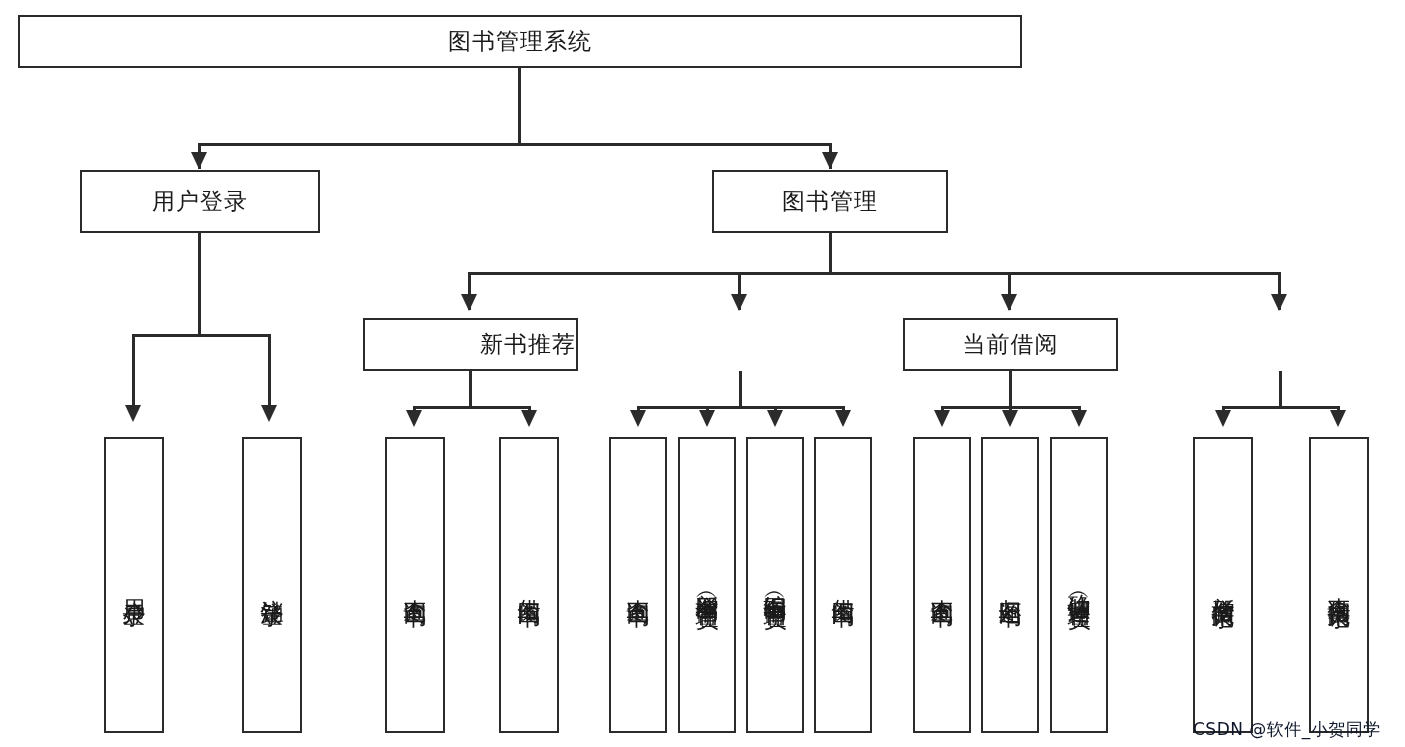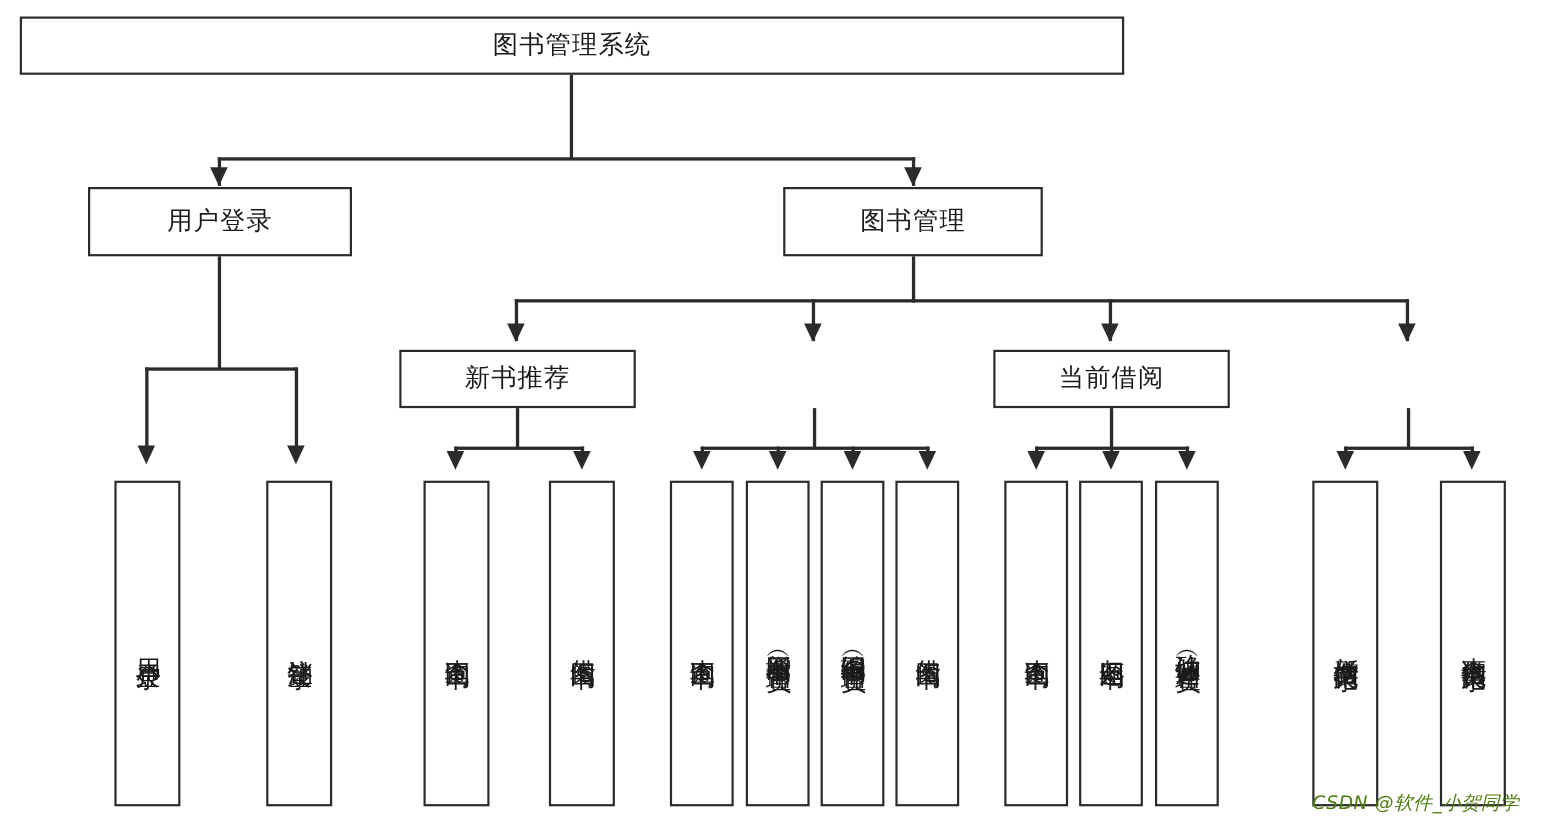--- a/index.html
+++ b/index.html
@@ -64,25 +64,24 @@
     width: 0;
     height: 0;
     border-left: 8px solid transparent;
     border-right: 8px solid transparent;
     border-top: 17px solid #2b2b2b;
   }
   
   #watermark {
     position: absolute;
     font-size: 17px;
-    color: #4d7c0f;
+    color: #0f172a;
     white-space: nowrap;
     letter-spacing: 0.5px;
     font-family: "DejaVu Sans", "Liberation Sans", sans-serif;
-    font-style: italic;
   }
 </style>
 </head>
 <body>
 
 <div id="canvas">
 
   <div class="node horiz" style="left:18px; top:15px; width:1004px; height:53px;">
     <span>图书管理系统</span>
   </div>
@@ -116,21 +115,21 @@
   <div class="edge h" style="left:468px; top:272px; width:812px; height:3px;"></div>
   <div class="edge v" style="left:468px; top:272px; width:3px; height:38px;"></div>
   <div class="arrow" style="left:461px; top:294px;"></div>
   <div class="edge v" style="left:738px; top:272px; width:3px; height:38px;"></div>
   <div class="arrow" style="left:731px; top:294px;"></div>
   <div class="edge v" style="left:1008px; top:272px; width:3px; height:38px;"></div>
   <div class="arrow" style="left:1001px; top:294px;"></div>
   <div class="edge v" style="left:1278px; top:272px; width:3px; height:38px;"></div>
   <div class="arrow" style="left:1271px; top:294px;"></div>
 
-  <div class="node horiz" style="left:363px; top:318px; width:215px; height:53px;">
+  <div class="node horiz" style="left:363px; top:318px; width:215px; height:53px;justify-content:flex-end;">
     <span>新书推荐</span>
   </div>
   <div class="node horiz" style="left:903px; top:318px; width:215px; height:53px;text-align:right;">
     <span>当前借阅</span>
   </div>
 
   <div class="edge v" style="left:469px; top:371px; width:3px; height:37px;"></div>
   <div class="edge h" style="left:413px; top:406px; width:118px; height:3px;"></div>
   <div class="edge v" style="left:413px; top:406px; width:3px; height:12px;"></div>
   <div class="arrow" style="left:406px; top:410px;"></div>

